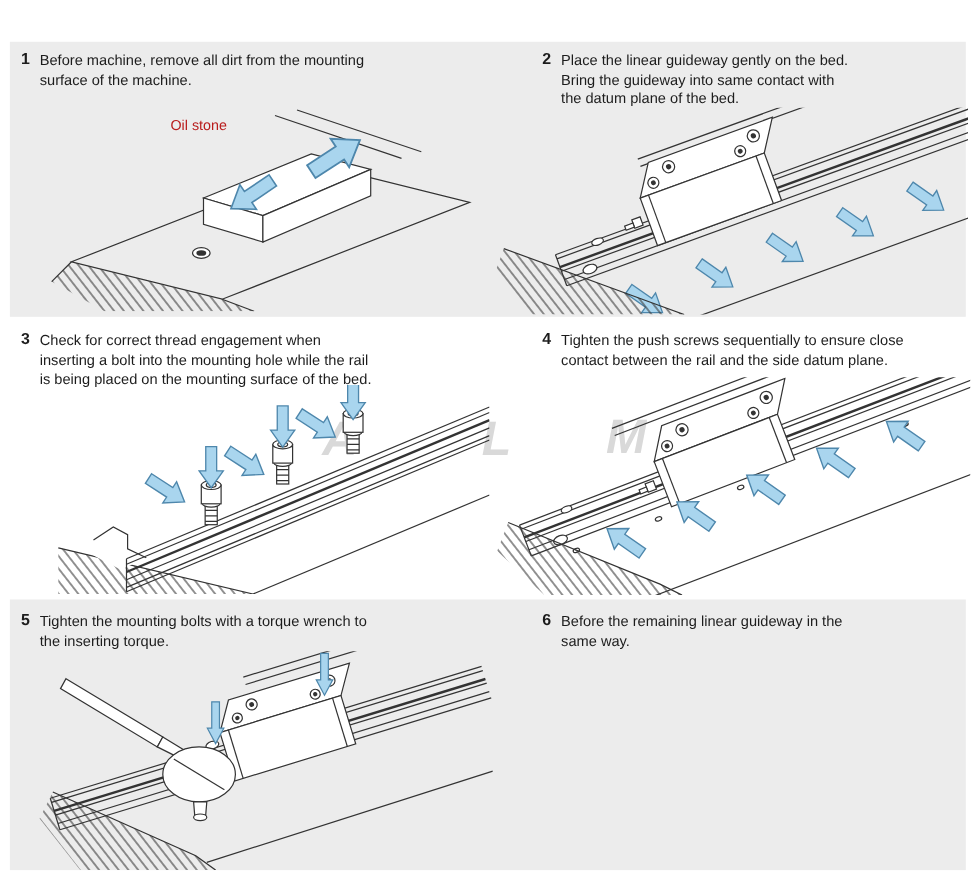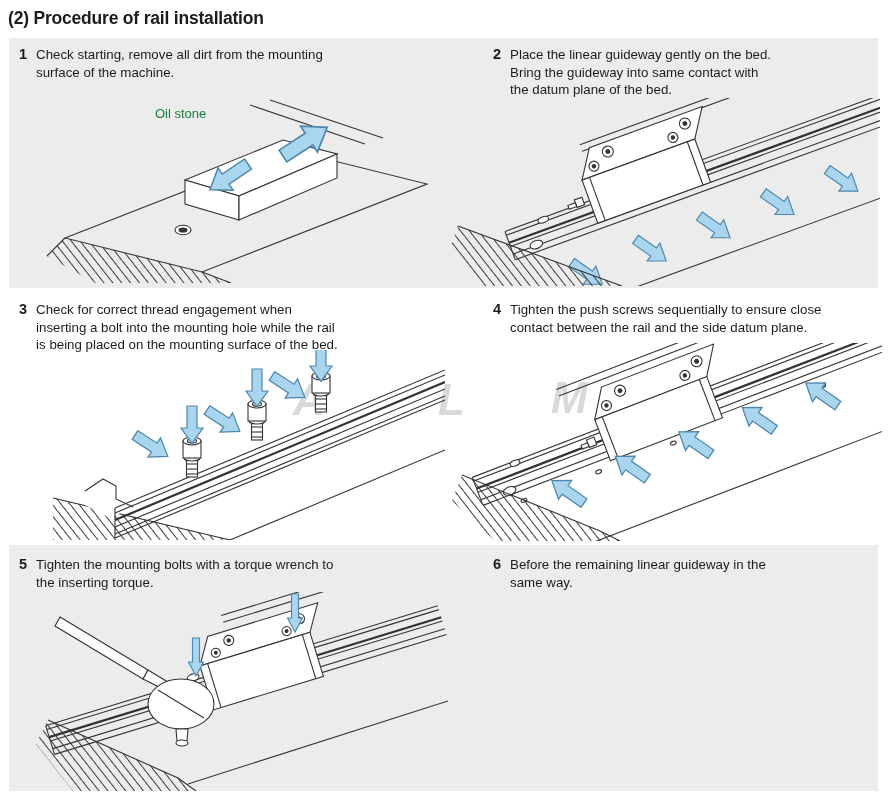--- a/index.html
+++ b/index.html
@@ -8,45 +8,44 @@
   .title{position:absolute;left:8px;top:8px;font-size:17.5px;font-weight:700;letter-spacing:-0.2px;}
   .row{position:absolute;left:9px;width:869px;}
   .row.gray{background:var(--panel,#ececec);}
   .row1{top:38px;height:250px;}
   .row2{top:288px;height:256px;}
   .row3{top:545px;height:246px;}
   .step{position:absolute;display:flex;gap:9px;align-items:flex-start;}
   .num{font-weight:700;font-size:14.5px;line-height:1.2;}
   .txt{font-size:13.3px;line-height:1.33;white-space:pre-line;max-width:372px;}
   .fig{position:absolute;}
-  .figlabel{position:absolute;font-size:13px;color:#15803d;}
+  .figlabel{position:absolute;font-size:13px;color:#b91c1c;}
   .wm{position:absolute;font-size:44px;font-weight:700;font-style:italic;color:var(--wm,#d9d9d9);z-index:1;line-height:1;}
   svg.fig{z-index:2;}
   .s{stroke:#333;stroke-width:1.1;fill:none;}
   .s2{stroke:#333;stroke-width:2.2;fill:none;}
   .wf{fill:#fff;stroke:#333;stroke-width:1.1;}
   .gf{fill:#f6f6f6;stroke:#333;stroke-width:1.1;}
   .df{fill:#333;stroke:none;}
   .arr{fill:var(--arrow-fill,#a9d5ee);stroke:var(--arrow-stroke,#4e87ac);stroke-width:1.1;}
   .hl{stroke:#3c3c3c;stroke-width:1;}
 </style>
 </head>
 <body>
 
 <div class="page">
-  <div class="title">(2) Procedure of rail installation</div>
 
   <div class="wm" style="left:293px;top:378px">A</div>
   <div class="wm" style="left:438px;top:378px">L</div>
   <div class="wm" style="left:551px;top:376px">M</div>
 
   <div class="row row1 gray">
     <div class="step" style="left:10px;top:8px">
       <span class="num">1</span>
-      <div class="txt" style="max-width:340px">Check starting, remove all dirt from the mounting
+      <div class="txt" style="max-width:340px">Before machine, remove all dirt from the mounting
 surface of the machine.</div>
     </div>
     <div class="step" style="left:484px;top:8px">
       <span class="num">2</span>
       <div class="txt">Place the linear guideway gently on the bed.
 Bring the guideway into same contact with
 the datum plane of the bed.</div>
     </div>
 
     <svg class="fig" style="left:26px;top:60px" width="400" height="185" viewBox="0 0 400 185">

